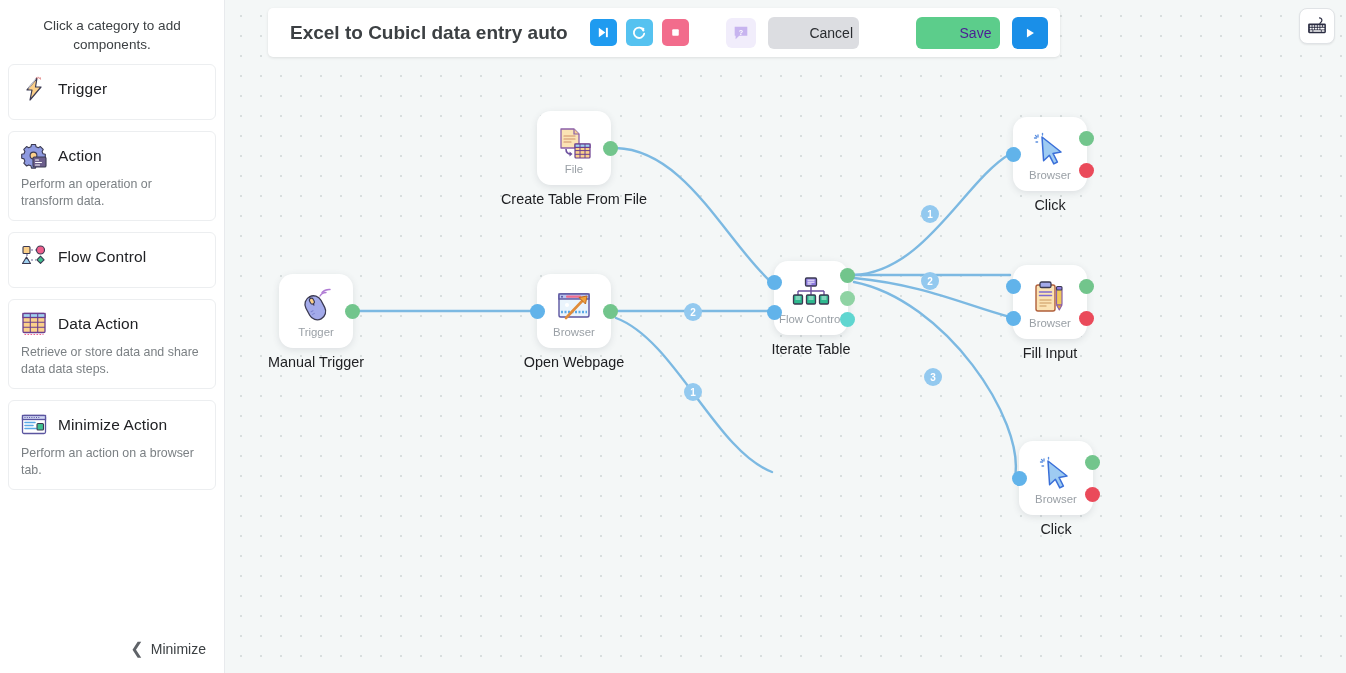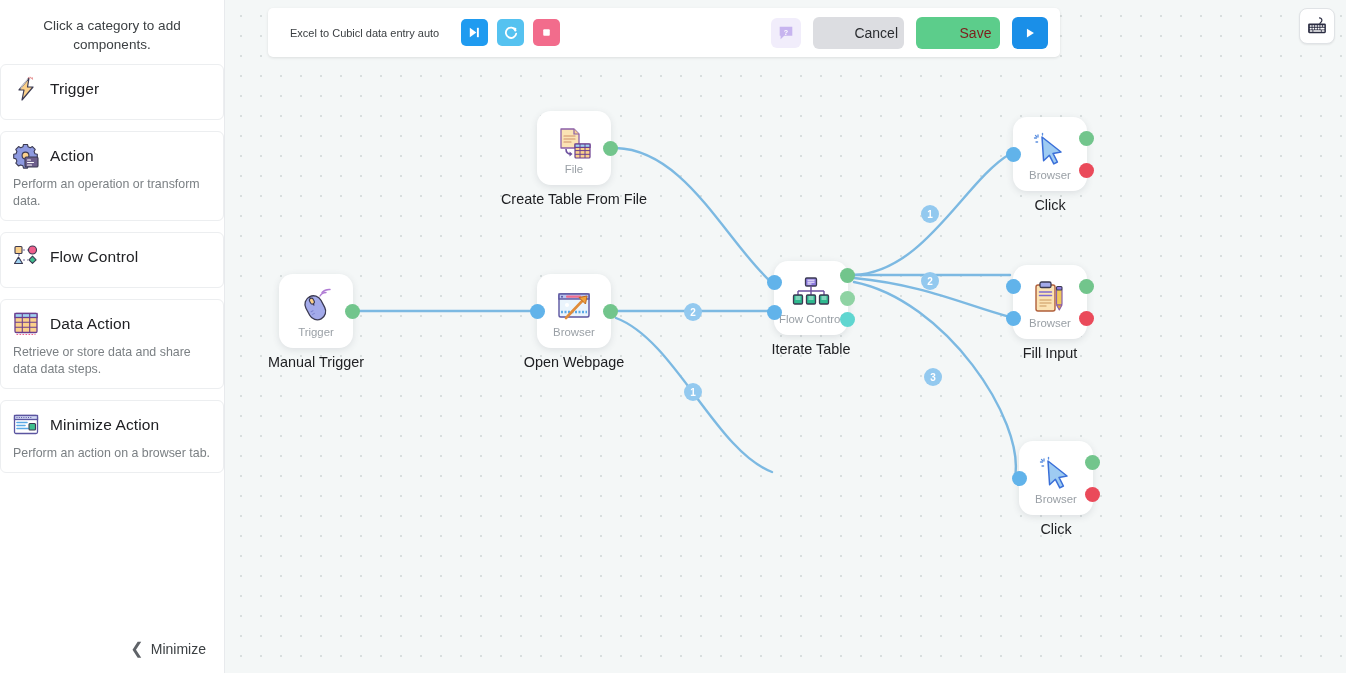--- a/index.html
+++ b/index.html
@@ -19,21 +19,21 @@
   }
 
   
   #sidebar {
     width: 225px;
     height: 673px;
     background: #ffffff;
     border-right: 1px solid #e8eaed;
     position: relative;
     flex: 0 0 225px;
-    padding: 0 0;
+    padding: 0 8px;
   }
   #sidebar-hint {
     text-align: center;
     font-size: 13.5px;
     color: #3c4043;
     line-height: 19px;
     padding: 16px 22px 10px 22px;
     font-weight: 400;
   }
   .cat-card {
@@ -99,23 +99,24 @@
     width: 792px; height: 49px;
     background: #ffffff;
     border-radius: 5px;
     box-shadow: 0 1px 3px rgba(0,0,0,.10);
     display: flex;
     align-items: center;
     padding: 0 12px 0 22px;
     z-index: 20;
   }
   #flow-title {
-    font-size: 11px;
+    font-size: 19px;
     color: #3c4043;
     white-space: nowrap;
+    font-weight: bold;
   }
   .tb-icons { display: flex; gap: 9px; margin-left: 22px; }
   .tb-btn {
     width: 27px; height: 27px;
     border-radius: 5px;
     border: none;
     display: flex; align-items: center; justify-content: center;
     cursor: pointer;
     padding: 0;
   }
@@ -138,21 +139,21 @@
     height: 32px;
     min-width: 84px;
     border-radius: 6px;
     border: none;
     font-size: 14px;
     font-family: "Liberation Sans", sans-serif;
     cursor: pointer;
     display: flex; align-items: center; justify-content: center; padding-left: 41px;
   }
   #cancel-btn { background: #dcdde1; color: #2b2d31; }
-  #save-btn   { background: #5ccd8b; color: #7f1d1d; }
+  #save-btn   { background: #5ccd8b; color: #4c1d95; margin-left: 45px; }
   #run-btn {
     width: 36px; height: 32px;
     border-radius: 6px;
     background: #1a8fe8;
     border: none;
     display: flex; align-items: center; justify-content: center;
     cursor: pointer;
     padding: 0;
   }
 

